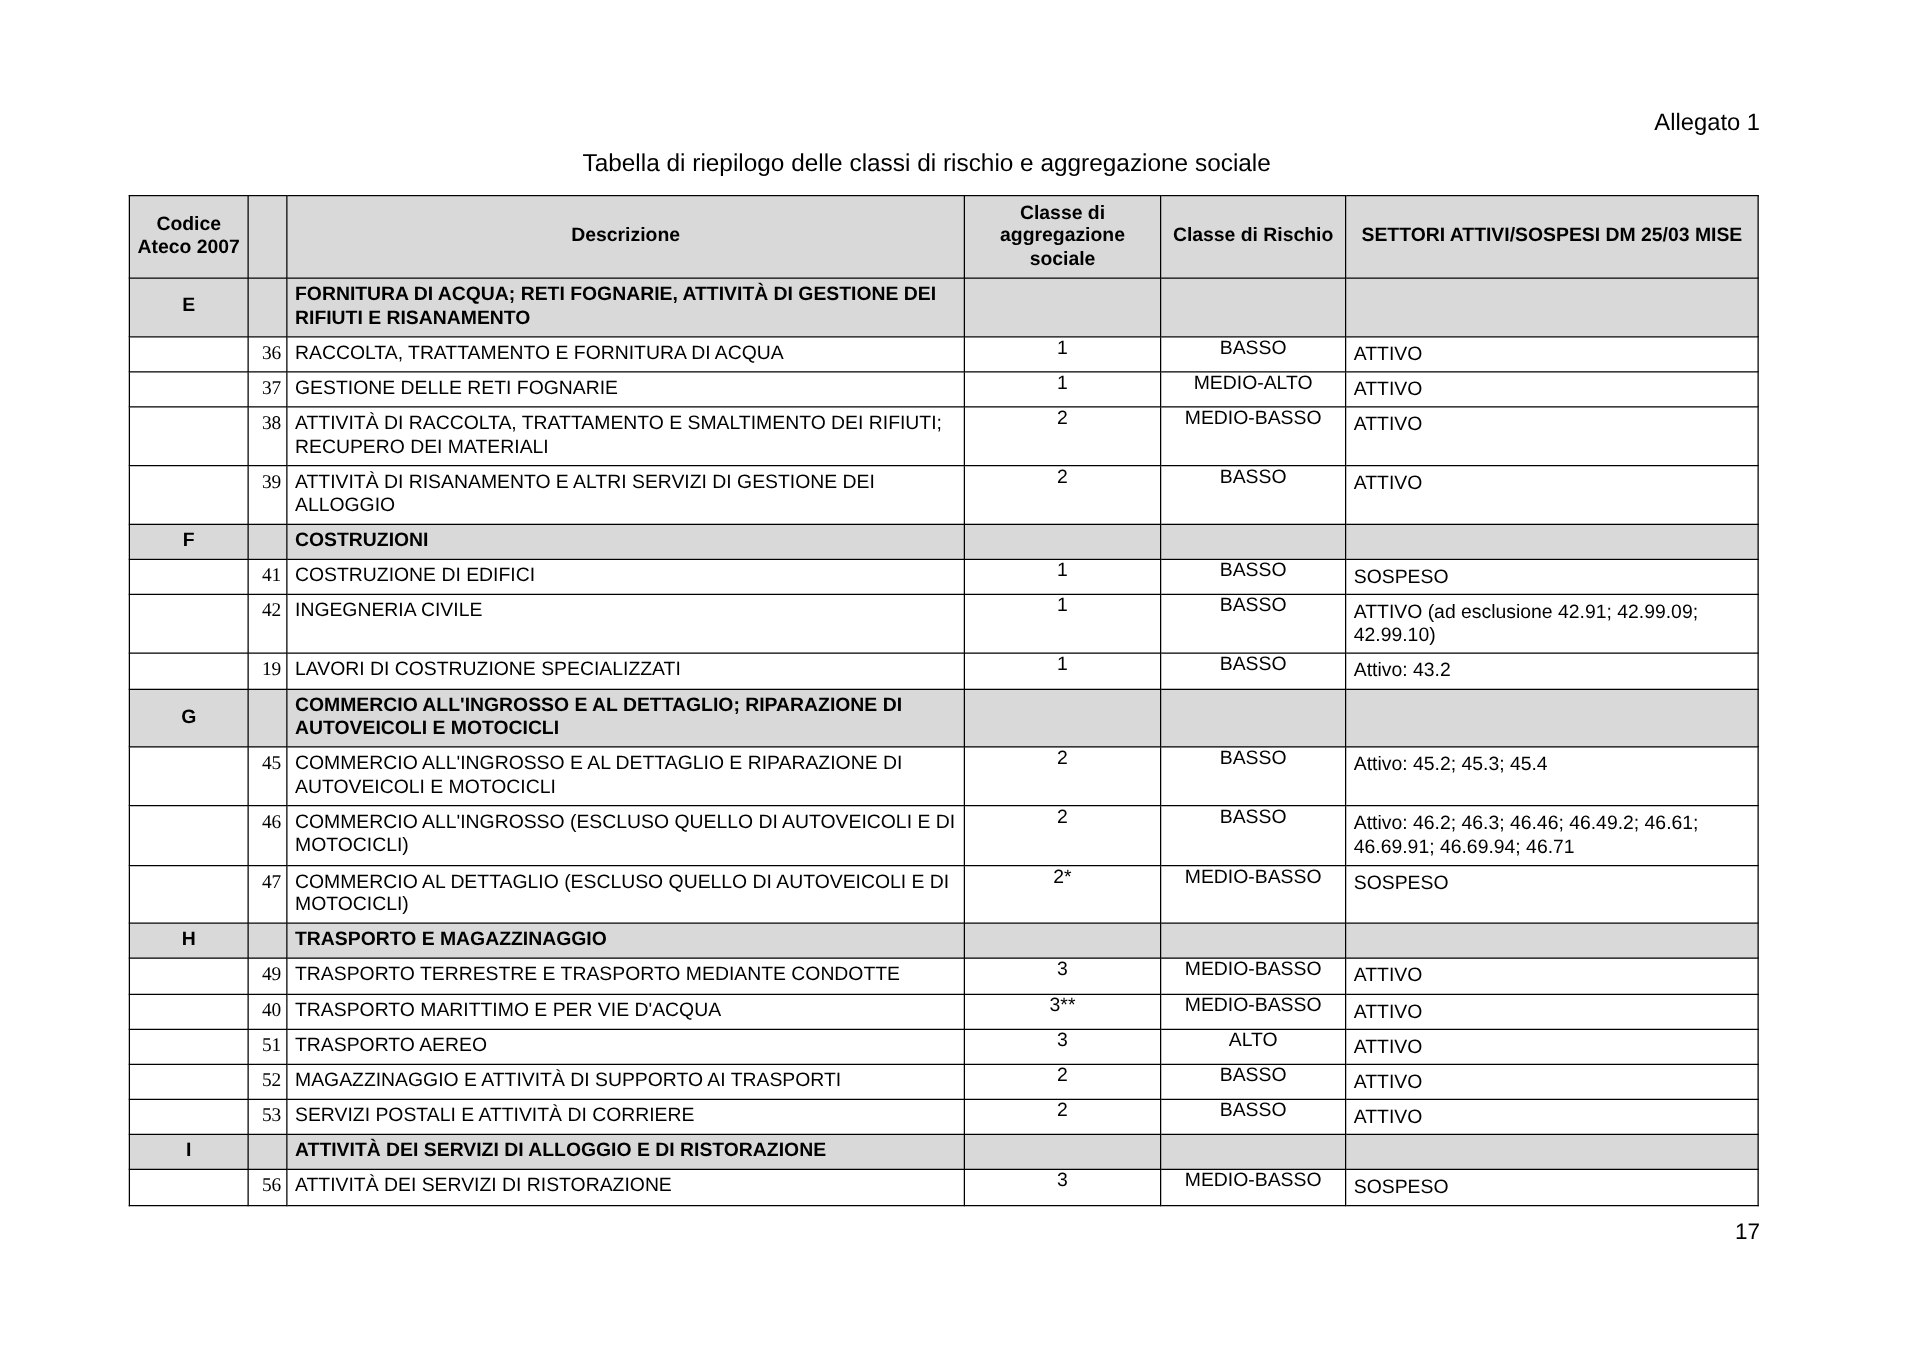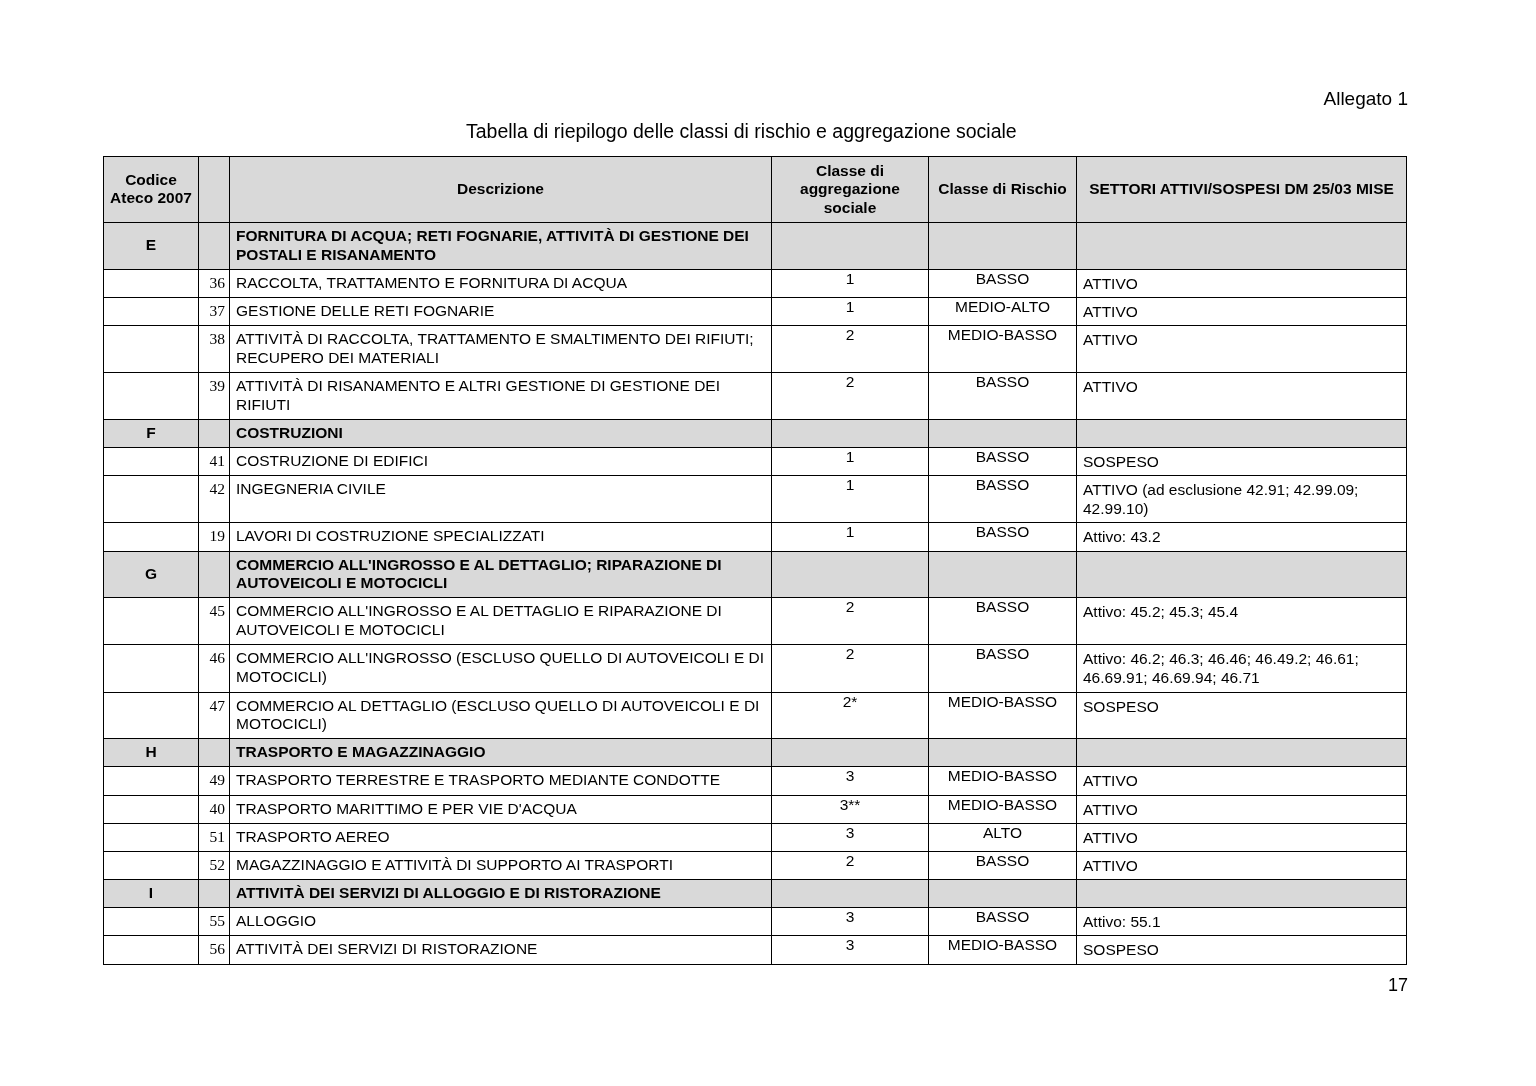--- a/index.html
+++ b/index.html
@@ -121,21 +121,21 @@
     </thead>
     <tbody id="table-body">
         <tr class="section">
           <td class="sec-letter">
             <span class="cell center">E</span>
           </td>
           <td>
             <span class="num"></span>
           </td>
           <td class="sec-desc">
-            <span class="cell">FORNITURA DI ACQUA; RETI FOGNARIE, ATTIVITÀ DI GESTIONE DEI POSTALI E RISANAMENTO</span>
+            <span class="cell">FORNITURA DI ACQUA; RETI FOGNARIE, ATTIVITÀ DI GESTIONE DEI RIFIUTI E RISANAMENTO</span>
           </td>
           <td>
             <span class="cell center"></span>
           </td>
           <td>
             <span class="cell center"></span>
           </td>
           <td>
             <span class="sett"></span>
           </td>
@@ -189,21 +189,21 @@
           </td>
         </tr>
         <tr>
           <td class="plain">
             <span class="cell center"></span>
           </td>
           <td class="plain mid">
             <span class="num">39</span>
           </td>
           <td class="plain">
-            <span class="cell">ATTIVITÀ DI RISANAMENTO E ALTRI GESTIONE DI GESTIONE DEI RIFIUTI</span>
+            <span class="cell">ATTIVITÀ DI RISANAMENTO E ALTRI SERVIZI DI GESTIONE DEI ALLOGGIO</span>
           </td>
           <td class="fill cream"><span>2</span></td>
           <td class="fill green"><span>BASSO</span></td>
           <td class="plain">
             <span class="sett">ATTIVO</span>
           </td>
         </tr>
         <tr class="section">
           <td class="sec-letter">
             <span class="cell center">F</span>
@@ -417,20 +417,36 @@
           </td>
           <td class="plain">
             <span class="cell">MAGAZZINAGGIO E ATTIVITÀ DI SUPPORTO AI TRASPORTI</span>
           </td>
           <td class="fill cream"><span>2</span></td>
           <td class="fill green"><span>BASSO</span></td>
           <td class="plain">
             <span class="sett">ATTIVO</span>
           </td>
         </tr>
+        <tr>
+          <td class="plain">
+            <span class="cell center"></span>
+          </td>
+          <td class="plain mid">
+            <span class="num">53</span>
+          </td>
+          <td class="plain">
+            <span class="cell">SERVIZI POSTALI E ATTIVITÀ DI CORRIERE</span>
+          </td>
+          <td class="fill cream"><span>2</span></td>
+          <td class="fill green"><span>BASSO</span></td>
+          <td class="plain">
+            <span class="sett">ATTIVO</span>
+          </td>
+        </tr>
         <tr class="section">
           <td class="sec-letter">
             <span class="cell center">I</span>
           </td>
           <td>
             <span class="num"></span>
           </td>
           <td class="sec-desc">
             <span class="cell">ATTIVITÀ DEI SERVIZI DI ALLOGGIO E DI RISTORAZIONE</span>
           </td>
@@ -442,36 +458,20 @@
           </td>
           <td>
             <span class="sett"></span>
           </td>
         </tr>
         <tr>
           <td class="plain">
             <span class="cell center"></span>
           </td>
           <td class="plain mid">
-            <span class="num">55</span>
-          </td>
-          <td class="plain">
-            <span class="cell">ALLOGGIO</span>
-          </td>
-          <td class="fill orange"><span>3</span></td>
-          <td class="fill green"><span>BASSO</span></td>
-          <td class="plain">
-            <span class="sett">Attivo: 55.1</span>
-          </td>
-        </tr>
-        <tr>
-          <td class="plain">
-            <span class="cell center"></span>
-          </td>
-          <td class="plain mid">
             <span class="num">56</span>
           </td>
           <td class="plain">
             <span class="cell">ATTIVITÀ DEI SERVIZI DI RISTORAZIONE</span>
           </td>
           <td class="fill orange"><span>3</span></td>
           <td class="fill cream"><span>MEDIO-BASSO</span></td>
           <td class="plain">
             <span class="sett">SOSPESO</span>
           </td>

